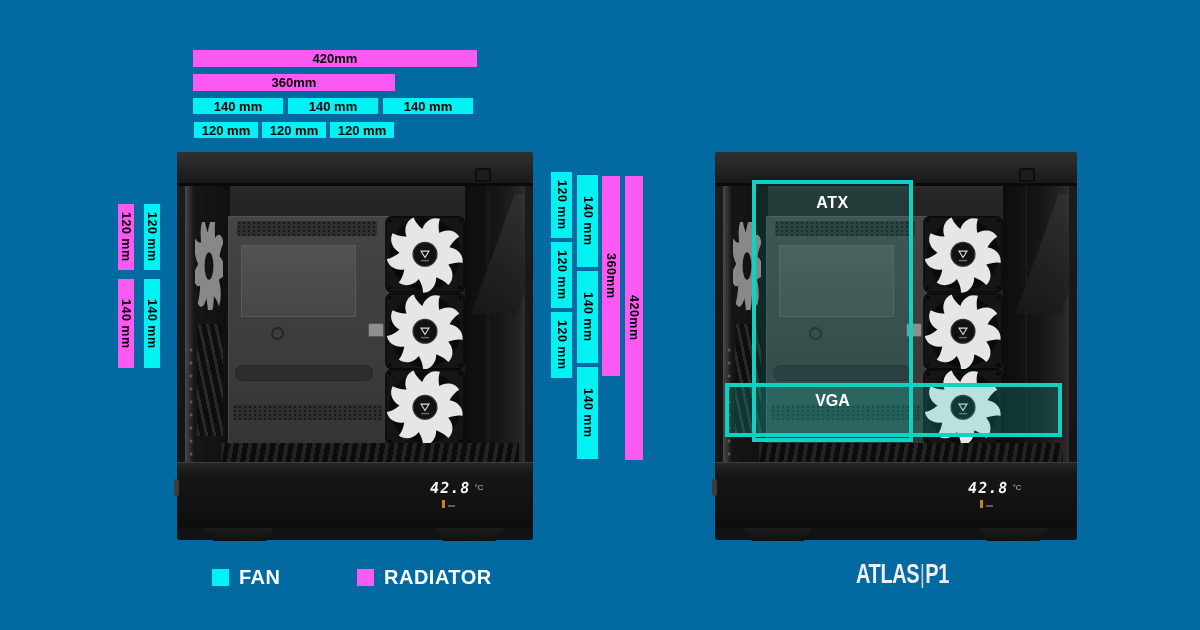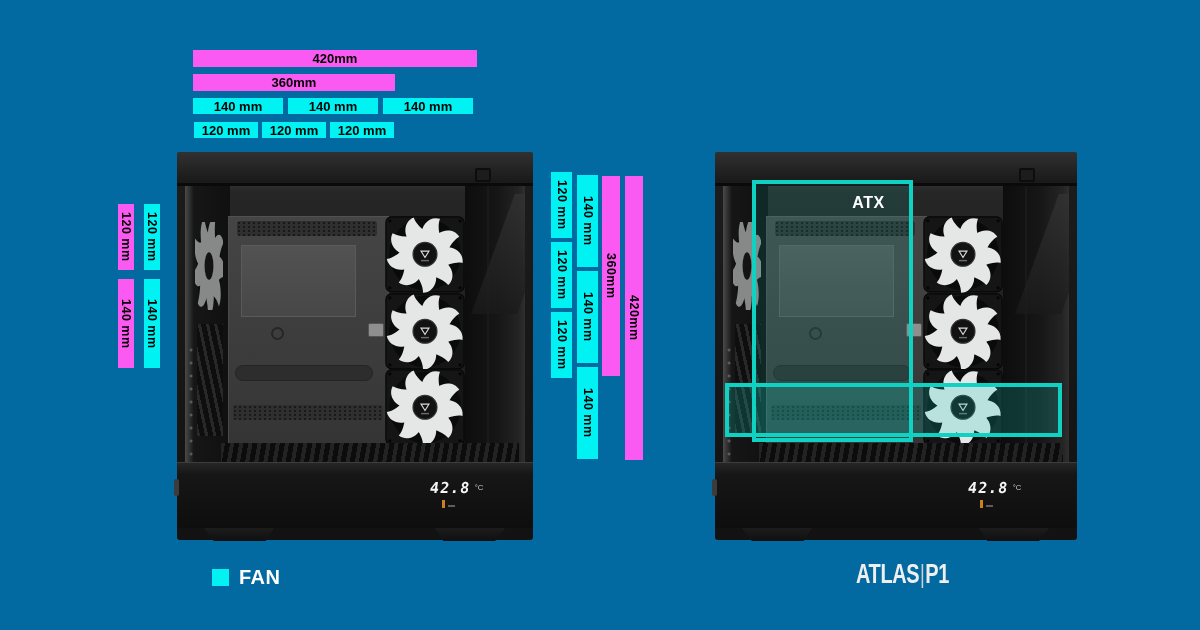--- a/index.html
+++ b/index.html
@@ -74,21 +74,21 @@
   .foot.fl{clip-path:polygon(0 0,100% 0,88% 100%,14% 100%);}
   .foot.fr{clip-path:polygon(0 0,100% 0,86% 100%,12% 100%);}
 
   
   .ann{position:absolute;box-sizing:border-box;}
   .vga-box{left:725px;top:383px;width:337px;height:54px;border:4px solid var(--c-teal);
         background:rgba(16,210,195,.20);}
   .atx-box{left:752px;top:180px;width:161px;height:262px;border:4px solid var(--c-teal);
         background:rgba(16,210,195,.12);}
   .atx-label{position:absolute;left:752px;top:194px;width:161px;text-align:center;
-        color:#fff;font-weight:bold;font-size:16px;letter-spacing:.5px;padding-left:36px;}
+        color:#fff;font-weight:bold;font-size:16px;letter-spacing:.5px;}
   .air-cooler{left:764px;top:222px;width:122px;height:104px;border-radius:26px;
         border:3px solid #d9dedd;background:linear-gradient(155deg,#ad17bf,var(--c-cooler) 55%,#c32fd0);
         display:flex;flex-direction:column;align-items:center;justify-content:center;padding-top:8px;
         color:#fff;font-weight:bold;font-size:19px;line-height:26px;text-align:center;}
   .vga-label{position:absolute;left:752px;top:390px;width:161px;text-align:center;
         color:#fff;font-weight:bold;font-size:16px;line-height:22px;}
 
   
   .legend-item{position:absolute;display:flex;align-items:center;top:566px;}
   .legend-item .sw{width:17px;height:17px;margin-right:10px;}
@@ -310,23 +310,28 @@
     </div>
   </div>
   <div class="foot fl" style="left:27px;width:70px;"></div>
   <div class="foot fr" style="right:28px;width:70px;"></div>
 </div>
 
   <div class="ann vga-box"></div>
   <div class="ann atx-box"></div>
   <div class="atx-label">ATX</div>
   <div class="vga-label">
+    <div>VGA</div>
   </div>
 
   <div class="legend-item" id="legend-fan">
     <span class="sw" style="background: rgb(0, 242, 242);"></span>
     <span class="lbl">FAN</span>
   </div>
+  <div class="legend-item" id="legend-radiator">
+    <span class="sw" style="background: rgb(250, 90, 241);"></span>
+    <span class="lbl">RADIATOR</span>
+  </div>
 
   <div class="brand">
     <span>ATLAS</span><span class="sep">|</span><span>P1</span>
   </div>
 </div>
 
 </body></html>

